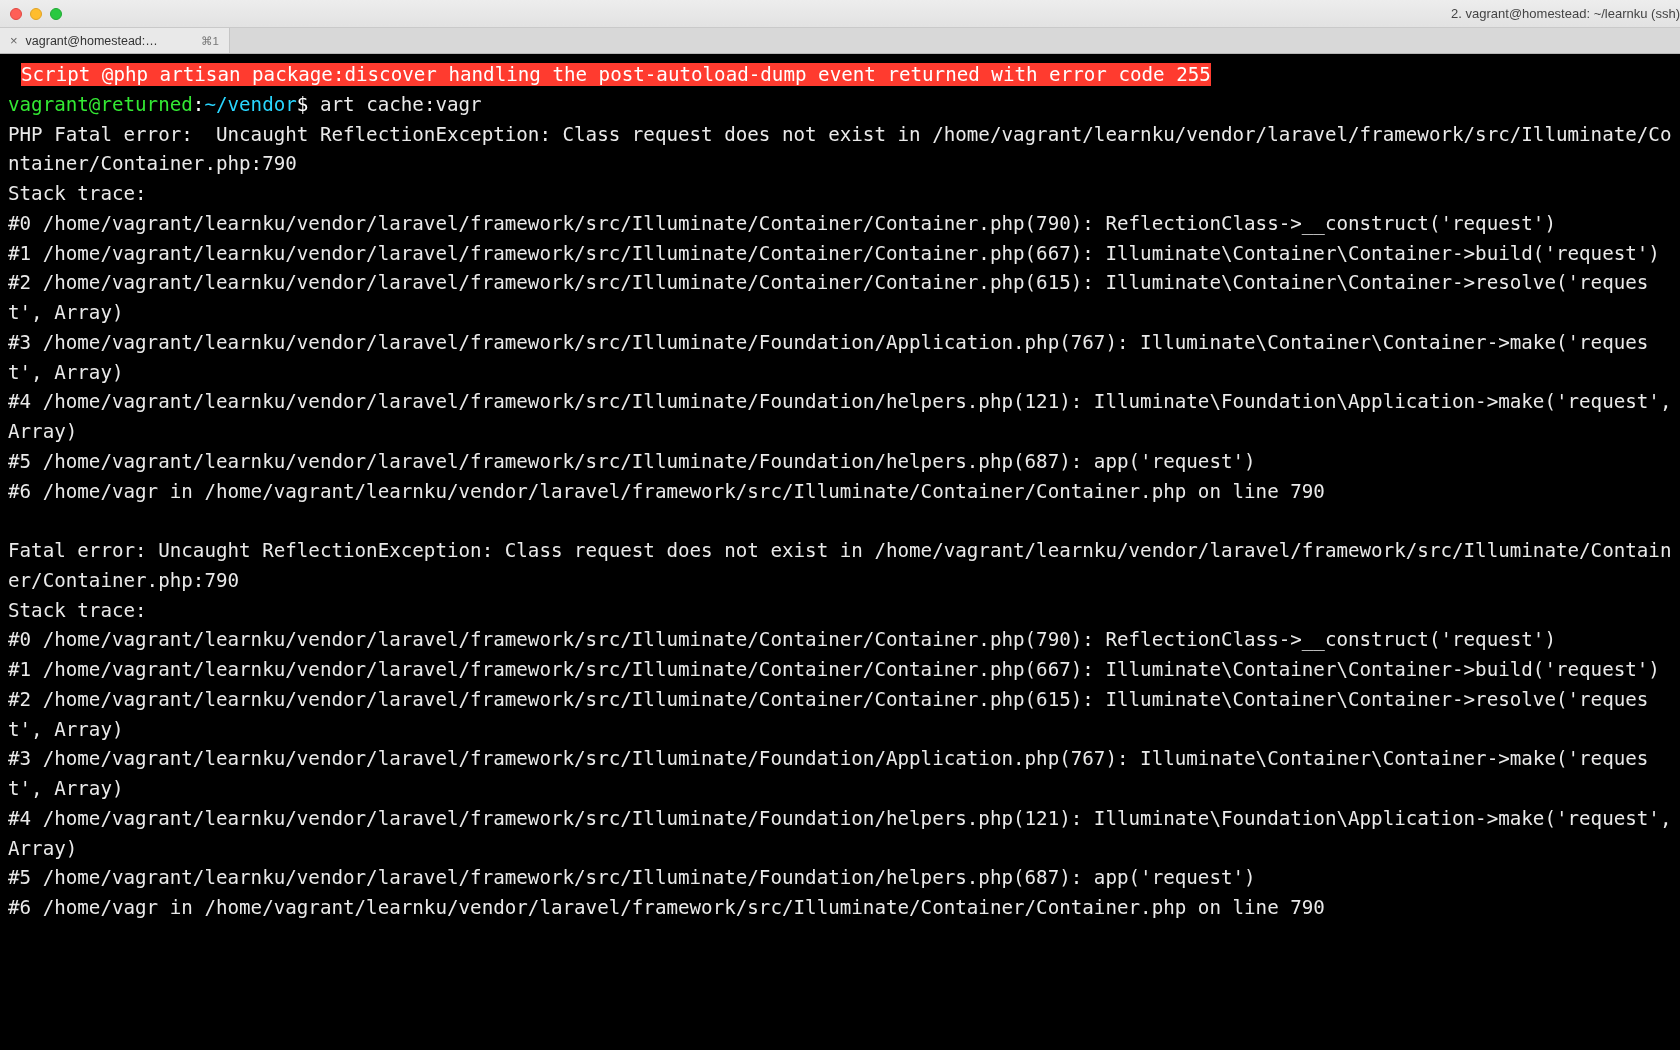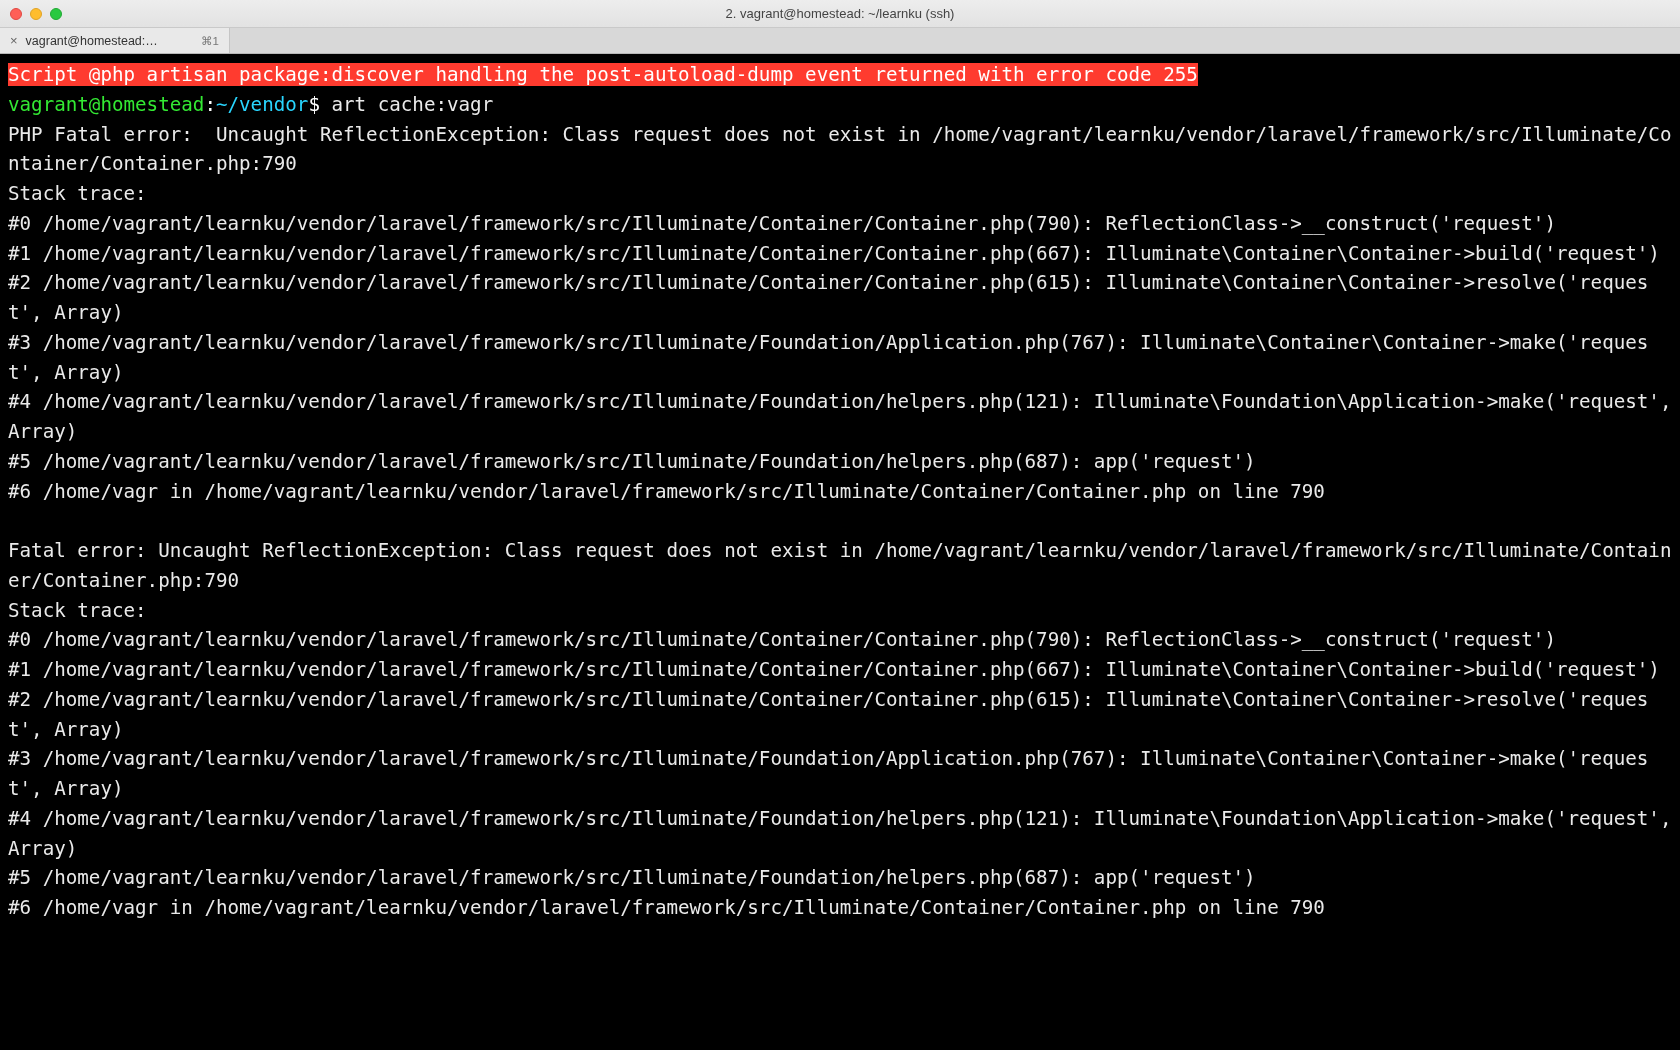--- a/index.html
+++ b/index.html
@@ -12,41 +12,41 @@
     height: 28px; background: linear-gradient(#ededed, #e2e2e2);
     border-bottom: 1px solid #c9c9c9; display: flex; align-items: center;
     padding: 0 10px; position: relative;
   }
   .traffic { display: flex; gap: 8px; align-items: center; }
   .tl { width: 12px; height: 12px; border-radius: 50%; }
   .tl.red    { background: #ff5f57; border: 1px solid #e14942; }
   .tl.yellow { background: #ffbd2e; border: 1px solid #e1a325; }
   .tl.green  { background: #28c940; border: 1px solid #21a934; }
   .title {
-    position: absolute; left: 0; right: 0; text-align: center;
+    position: absolute; left: 0; right: 0; text-align: right;
     font-size: 13px; color: #444; pointer-events: none;
   }
   .tabbar {
     height: 26px; background: #d8d8d8; border-bottom: 1px solid #b8b8b8;
     display: flex; align-items: stretch;
   }
   .tab {
     display: flex; align-items: center; gap: 8px; padding: 0 10px;
     background: #e9e9e9; border-right: 1px solid #c5c5c5;
     font-size: 12.5px; color: #333; min-width: 230px;
   }
   .tab .close { font-size: 13px; color: #666; cursor: pointer; }
   .tab .kbd { margin-left: auto; color: #777; font-size: 11.5px; }
   .term {
     flex: 1; background: #000; color: #eaeaea;
     font-family: Menlo, Consolas, "DejaVu Sans Mono", monospace;
     font-size: 19.2px; line-height: 1.55; padding: 6px 8px;
     white-space: pre-wrap; word-break: break-all; overflow: hidden;
   }
-  .hl-red-bg { background: #ff3b2f; color: #fff; }
+  .hl-red-bg { background: #ff3b2f; color: #fff; margin-left: 13px; }
   .c-green  { color: #33e933; }
   .c-cyan   { color: #29d6ff; }
   .c-white  { color: #ffffff; }
   .c-dim    { color: #eaeaea; }
 </style>
 </head>
 <body>
 
 <div class="window">
 
@@ -61,21 +61,21 @@
 
   <div class="tabbar">
     <div class="tab">
       <span class="close">×</span>
       <span>vagrant@homestead:…</span>
       <span class="kbd">⌘1</span>
     </div>
   </div>
 
   <div class="term"><span class="hl-red-bg">Script @php artisan package:discover handling the post-autoload-dump event returned with error code 255</span>
-<span><span class="c-green">vagrant@homestead</span><span class="c-white">:</span><span class="c-cyan">~/vendor</span><span class="c-white">$ </span><span class="c-dim">art cache:vagr</span></span>
+<span><span class="c-green">vagrant@returned</span><span class="c-white">:</span><span class="c-cyan">~/vendor</span><span class="c-white">$ </span><span class="c-dim">art cache:vagr</span></span>
 <span>PHP Fatal error:  Uncaught ReflectionException: Class request does not exist in /home/vagrant/learnku/vendor/laravel/framework/src/Illuminate/Container/Container.php:790</span>
 <span>Stack trace:</span>
 <span>#0 /home/vagrant/learnku/vendor/laravel/framework/src/Illuminate/Container/Container.php(790): ReflectionClass-&gt;__construct('request')</span>
 <span>#1 /home/vagrant/learnku/vendor/laravel/framework/src/Illuminate/Container/Container.php(667): Illuminate\Container\Container-&gt;build('request')</span>
 <span>#2 /home/vagrant/learnku/vendor/laravel/framework/src/Illuminate/Container/Container.php(615): Illuminate\Container\Container-&gt;resolve('request', Array)</span>
 <span>#3 /home/vagrant/learnku/vendor/laravel/framework/src/Illuminate/Foundation/Application.php(767): Illuminate\Container\Container-&gt;make('request', Array)</span>
 <span>#4 /home/vagrant/learnku/vendor/laravel/framework/src/Illuminate/Foundation/helpers.php(121): Illuminate\Foundation\Application-&gt;make('request', Array)</span>
 <span>#5 /home/vagrant/learnku/vendor/laravel/framework/src/Illuminate/Foundation/helpers.php(687): app('request')</span>
 <span>#6 /home/vagr in /home/vagrant/learnku/vendor/laravel/framework/src/Illuminate/Container/Container.php on line 790</span>
 

